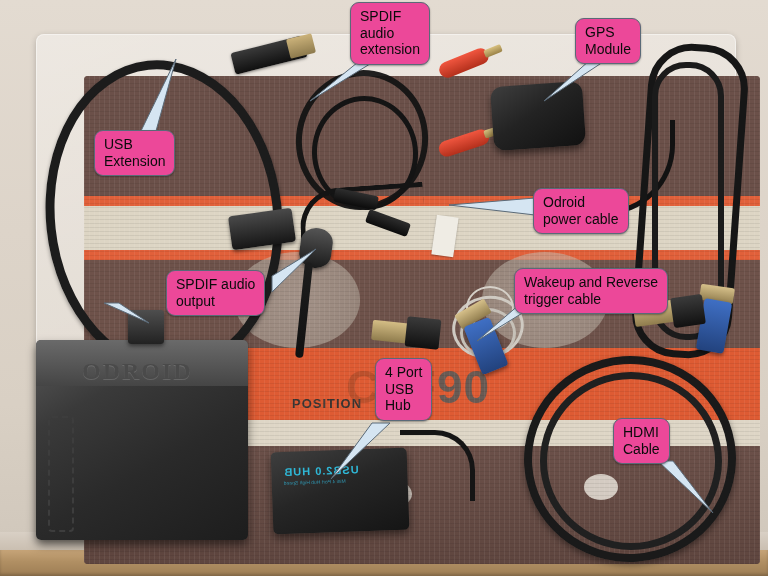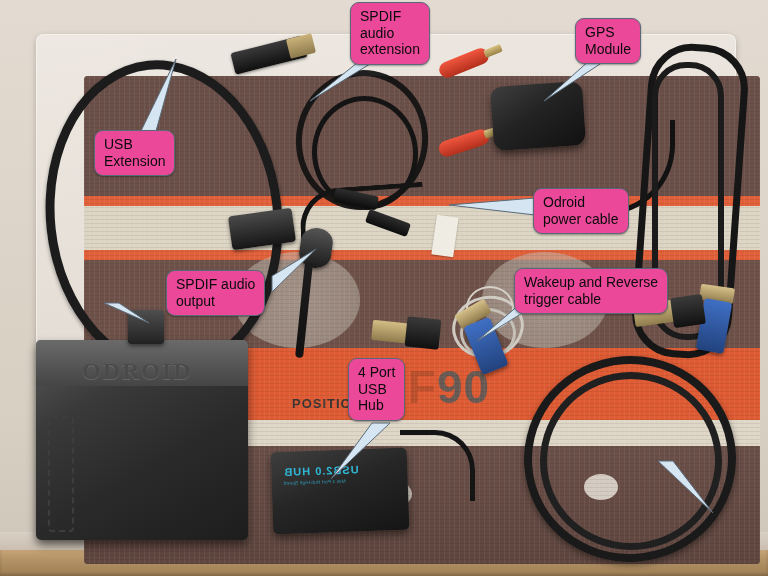--- a/index.html
+++ b/index.html
@@ -325,17 +325,19 @@
 audio
 extension</div>
   <div class="callout" style="left:575px;top:18px;">GPS
 Module</div>
   <div class="callout" style="left:533px;top:188px;">Odroid
 power cable</div>
   <div class="callout" style="left:166px;top:270px;">SPDIF audio
 output</div>
   <div class="callout" style="left:500px;top:268px;margin-left:14px;">Wakeup and Reverse
 trigger cable</div>
-  <div class="callout" style="left:348px;top:358px;">4 Port
+  <div class="callout" style="left:375px;top:358px;">4 Port
 USB
 Hub</div>
+  <div class="callout" style="left:613px;top:418px;">HDMI
+Cable</div>
 
 </div>
 
 </body></html>

